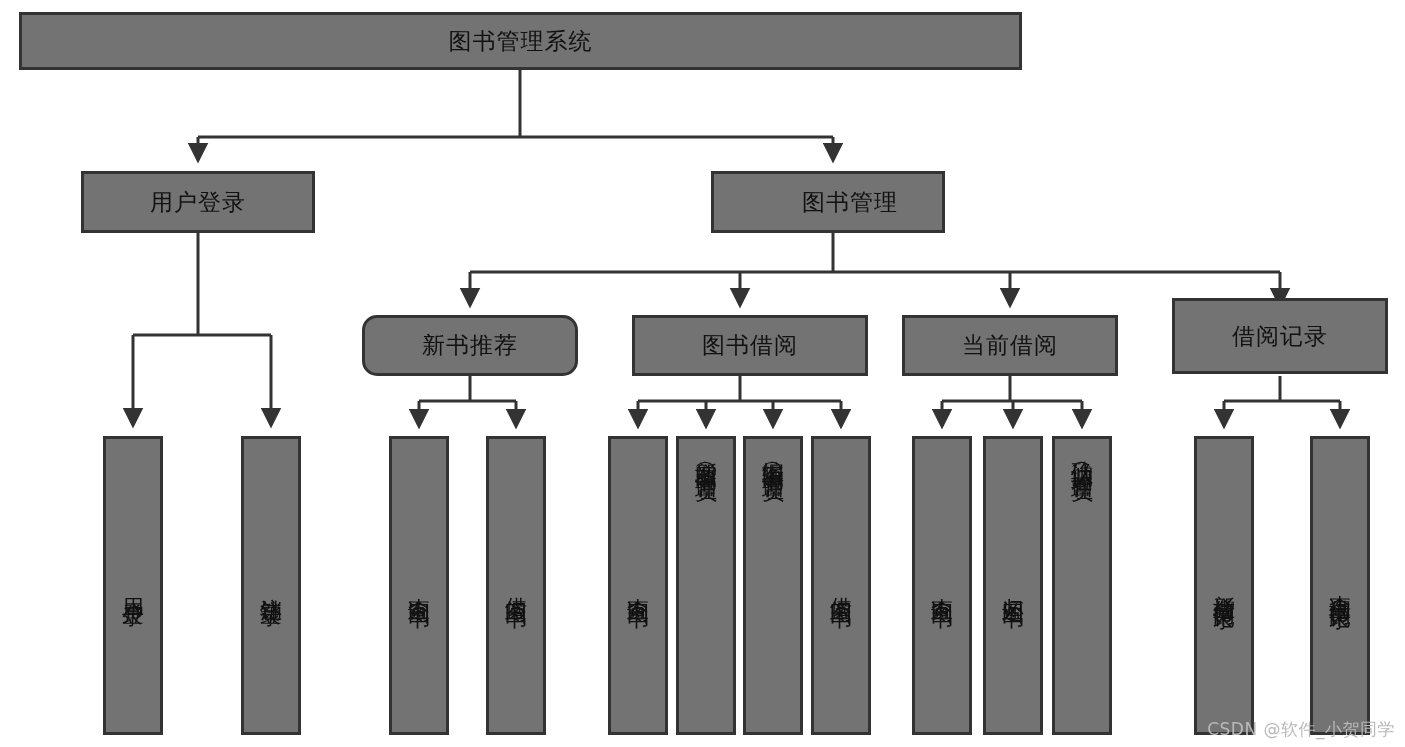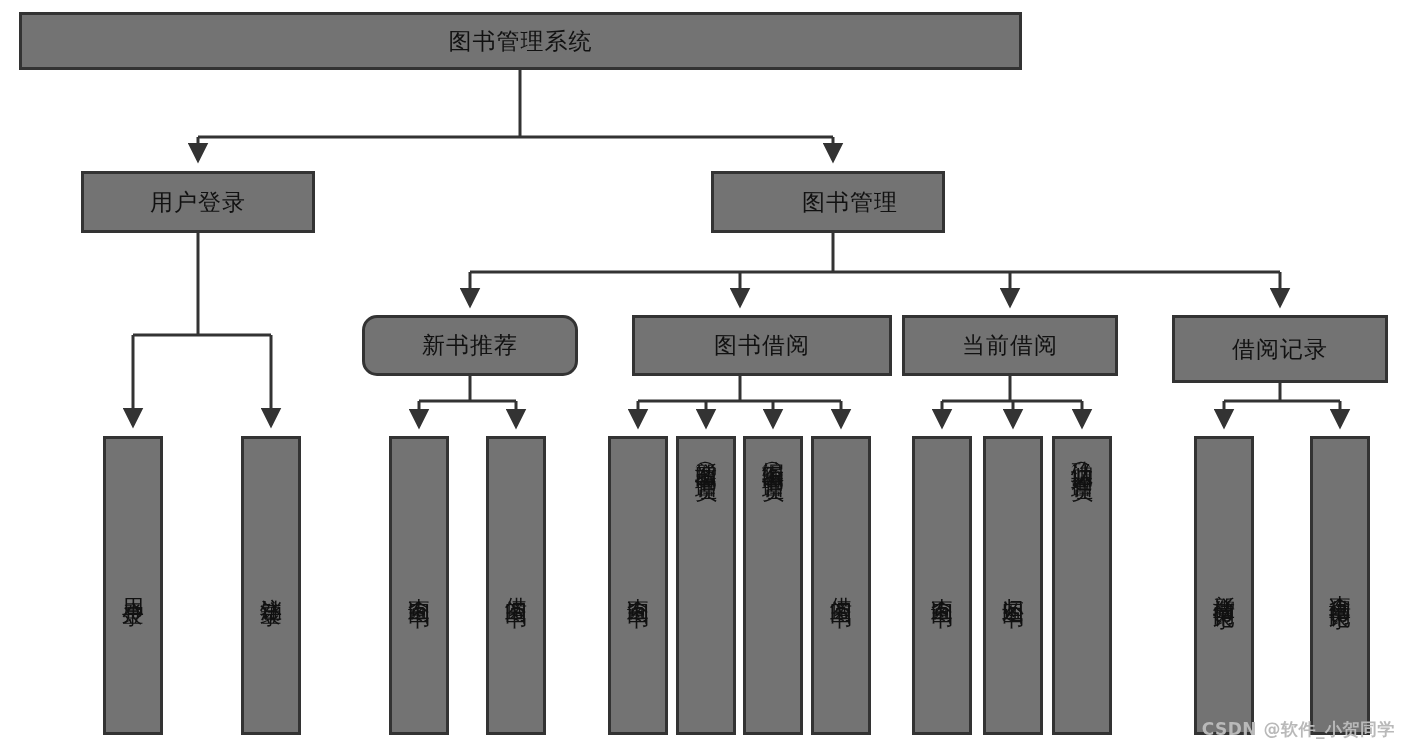--- a/index.html
+++ b/index.html
@@ -62,21 +62,20 @@
     pointer-events: none;
   }
   .watermark {
     position: absolute;
     right: 10px;
     bottom: 6px;
     font-size: 17px;
     color: #b9b9b9;
     letter-spacing: 0.5px;
     white-space: nowrap;
-    font-weight: bold;
   }
 </style>
 </head>
 <body>
 
 <div id="canvas">
 
   <svg id="wires" viewBox="0 0 1405 747">
     <defs>
       <marker id="arrow" viewBox="0 0 12 12" refX="10" refY="6" markerWidth="7" markerHeight="7" orient="auto-start-reverse">
@@ -134,27 +133,27 @@
   <div class="node" id="node-l2-0" style="left: 81px; top: 171px; width: 234px; height: 62px;">
     <span class="label">用户登录</span>
   </div>
   <div class="node" id="node-l2-1" style="left: 711px; top: 171px; width: 234px; height: 62px; padding-left: 44px;">
     <span class="label">图书管理</span>
   </div>
 
   <div class="node" id="node-l3-0" style="left: 362px; top: 315px; width: 216px; height: 61px; border-radius: 15px;">
     <span class="label">新书推荐</span>
   </div>
-  <div class="node" id="node-l3-1" style="left: 632px; top: 315px; width: 260px; height: 61px;">
+  <div class="node" id="node-l3-1" style="left: 632px; top: 315px; width: 236px; height: 61px;">
     <span class="label">图书借阅</span>
   </div>
   <div class="node" id="node-l3-2" style="left: 902px; top: 315px; width: 216px; height: 61px;">
     <span class="label">当前借阅</span>
   </div>
-  <div class="node" id="node-l3-3" style="left: 1172px; top: 315px; width: 216px; height: 68px;">
+  <div class="node" id="node-l3-3" style="left: 1172px; top: 298px; width: 216px; height: 76px;">
     <span class="label">借阅记录</span>
   </div>
 
   <div class="node vertical" id="node-leaf-0" style="left: 103px; top: 436px; width: 60px; height: 299px;">
     <span class="label">用户登录</span>
   </div>
   <div class="node vertical" id="node-leaf-1" style="left: 241px; top: 436px; width: 60px; height: 299px;">
     <span class="label">注销登录</span>
   </div>
   <div class="node vertical" id="node-leaf-2" style="left: 389px; top: 436px; width: 60px; height: 299px;">

